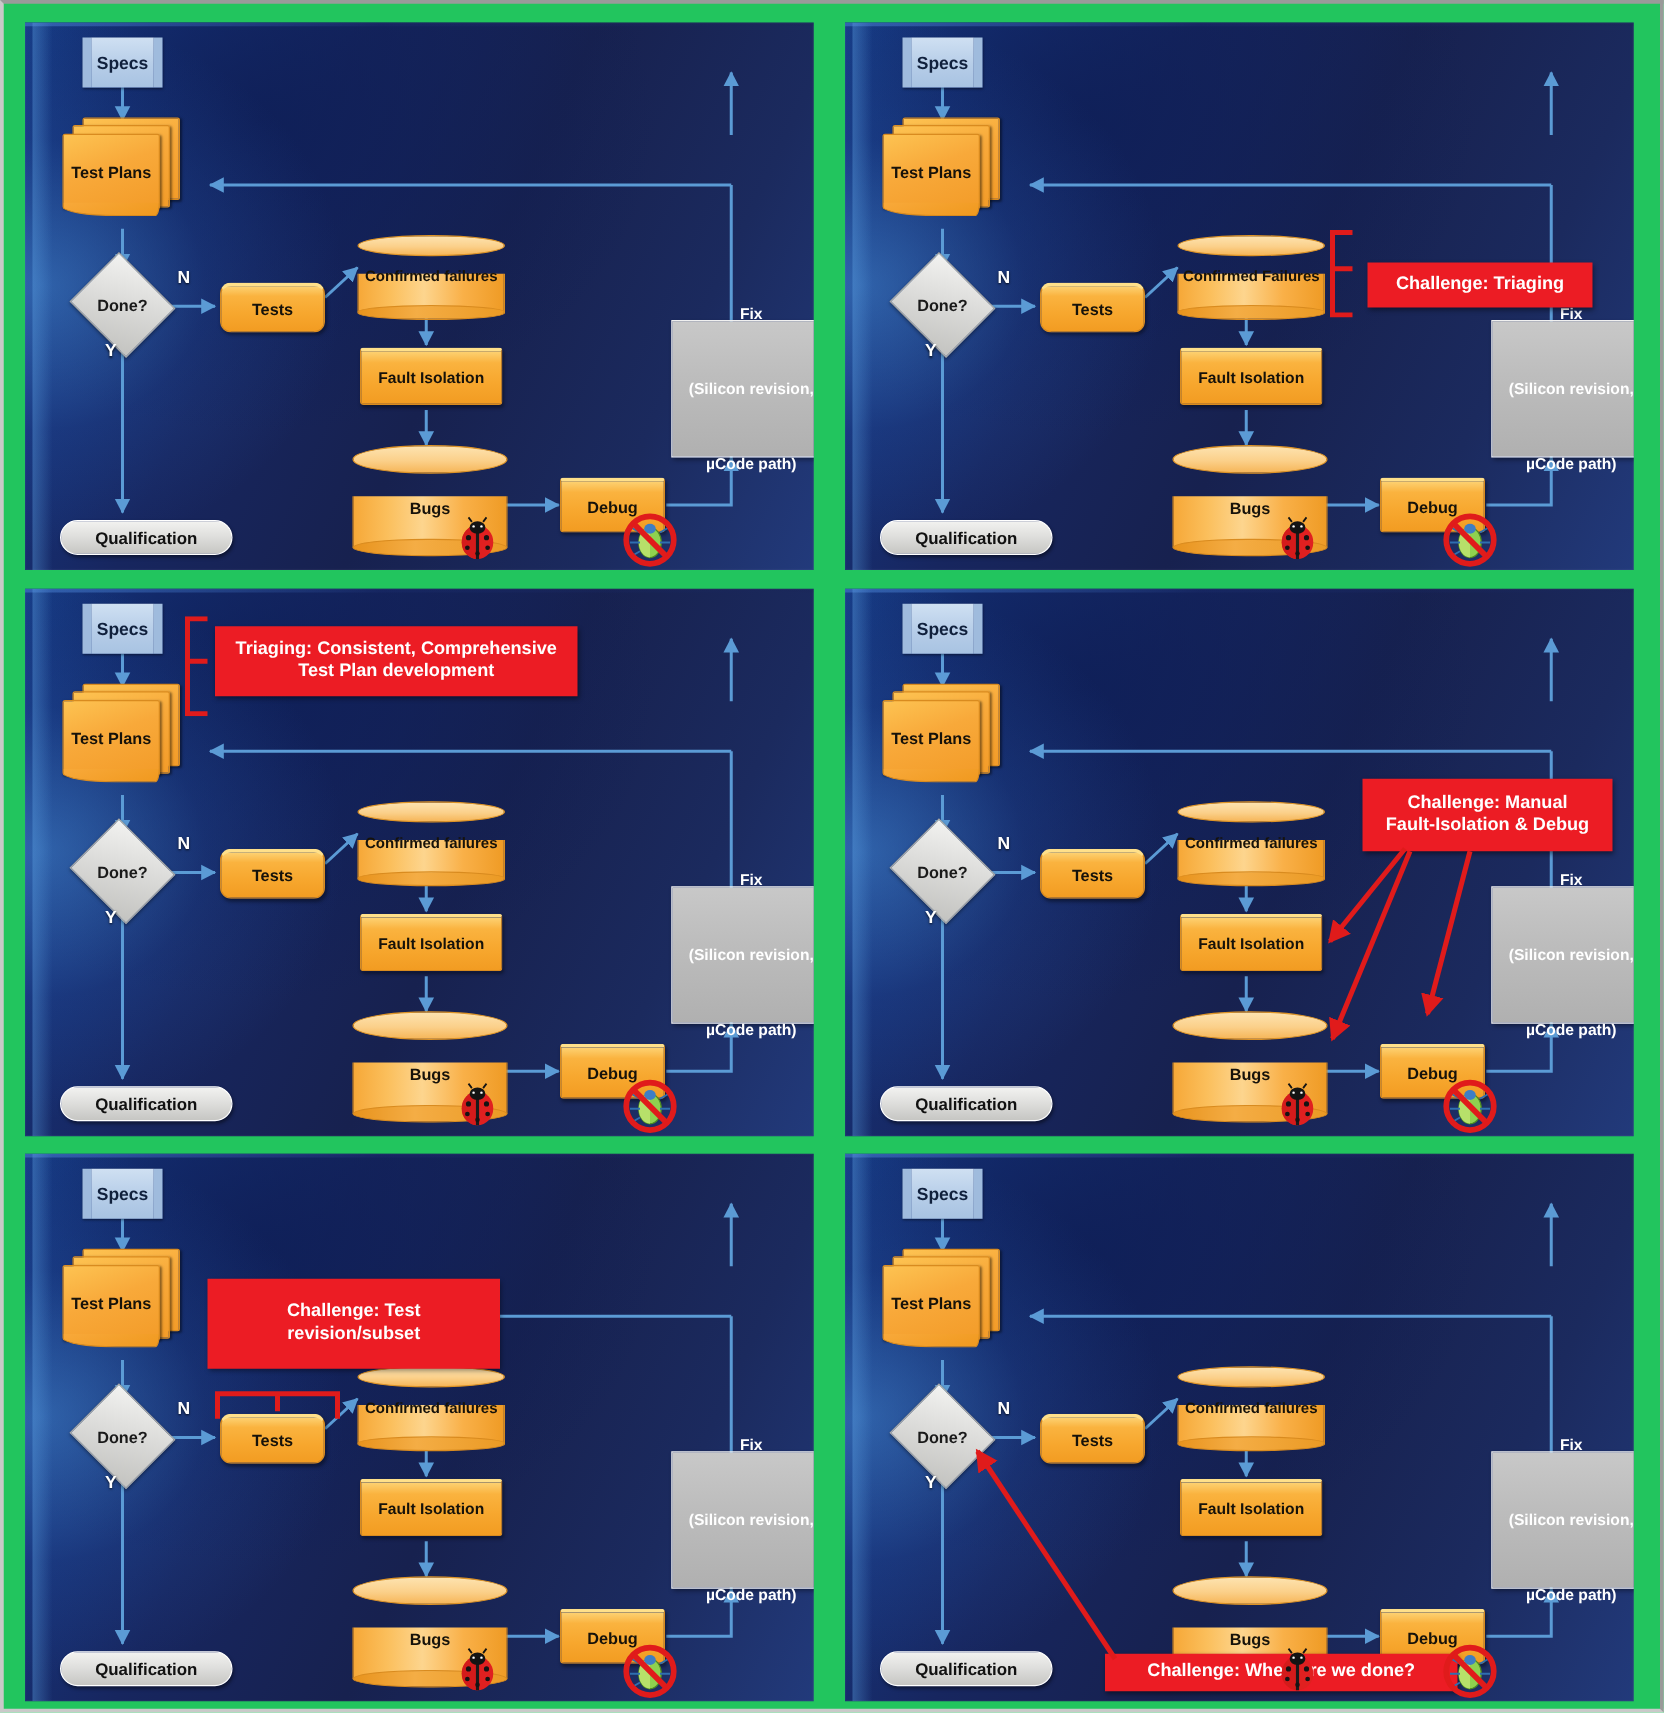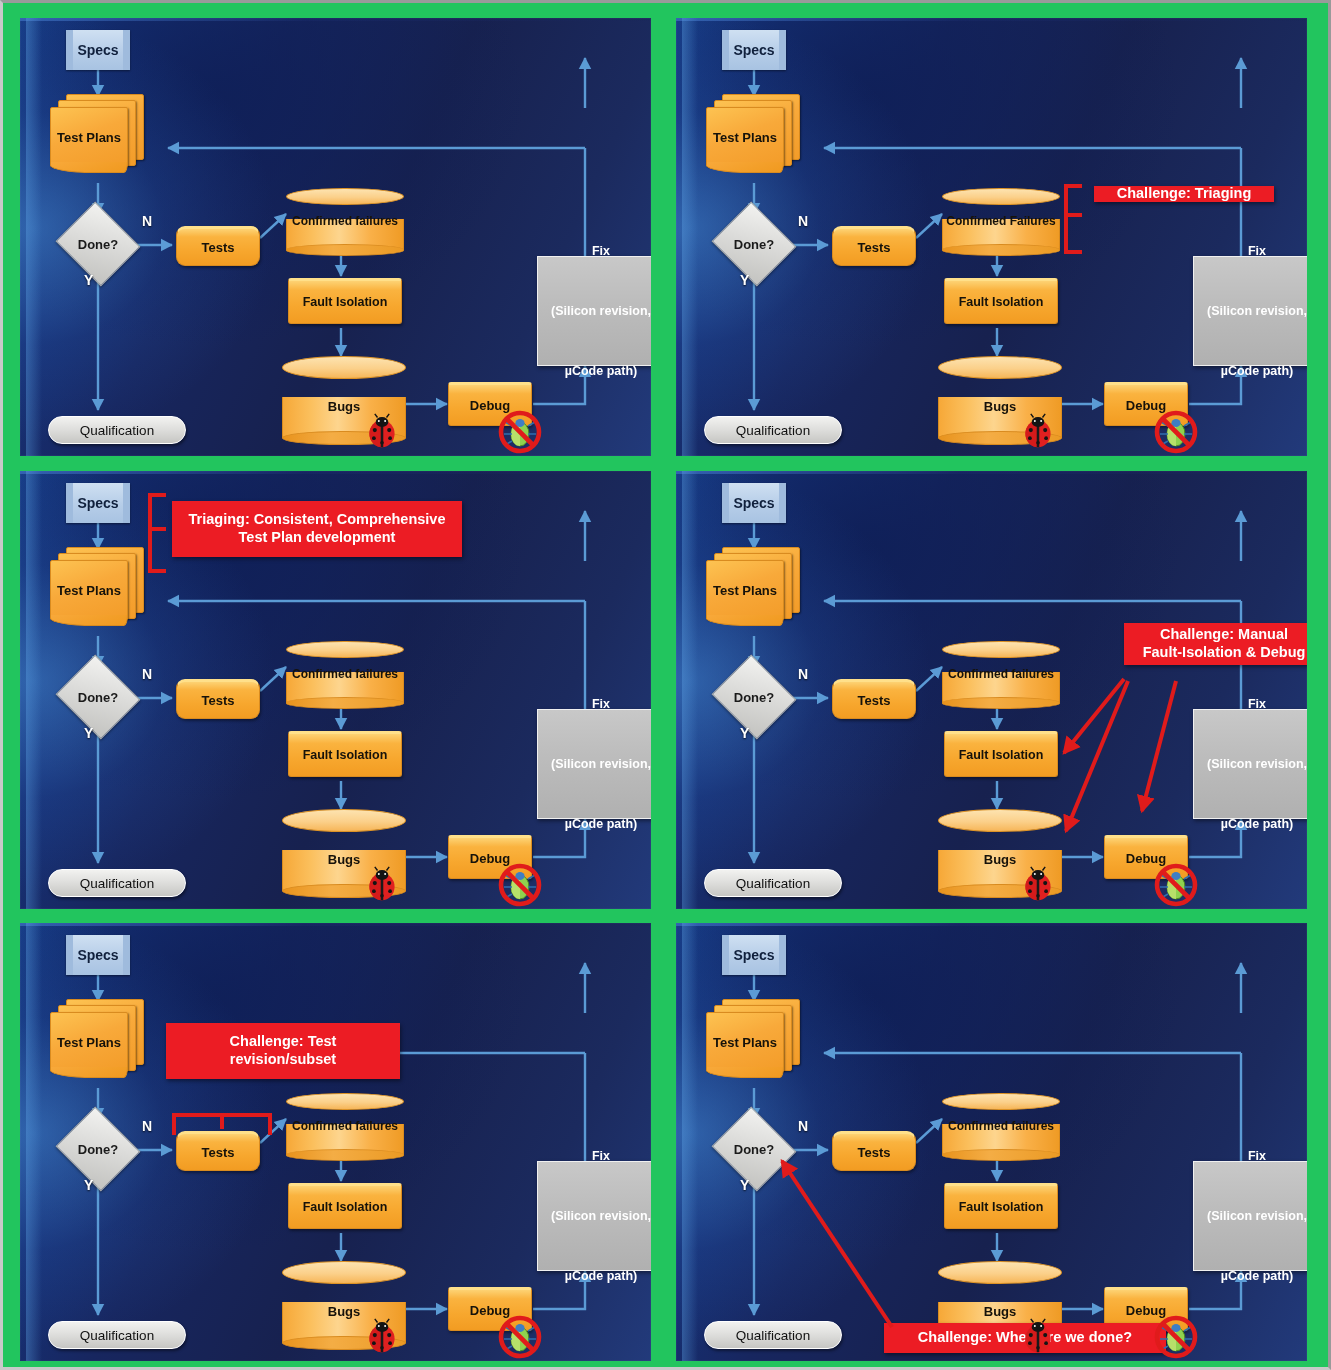--- a/index.html
+++ b/index.html
@@ -138,21 +138,21 @@
     box-shadow: 1px 2px 4px rgba(0,0,0,.45);
     line-height: 1.28;
     gap: 44px;
   }
 
   .qual {
     background: linear-gradient(180deg, #f2f2f0 0%, #dededc 48%, #c6c6c3 100%);
     border: 1px solid #ffffff;
     border-radius: 999px;
     display: flex; align-items: center; justify-content: center;
-    color: #111; font-weight: normal;
+    color: #111; font-weight: bold;
     box-shadow: 1px 2px 3px rgba(0,0,0,.45);
   }
 
   .badge {
     position: absolute;
     color: #ffffff; font-weight: bold;
     text-shadow: 0 1px 2px rgba(0,0,0,.8);
   }
 
   
@@ -346,21 +346,21 @@
     </svg></span>
           <div class="node fixbox" style="left:517px;top:238px;width:128px;height:110px;font-size:12.5px;">
         <span>Fix</span>
         <span>(Silicon revision,</span>
         <span>µCode path)</span>
       </div>
           <div class="node qual" style="left:28px;top:398px;width:138px;height:28px;font-size:13.5px;">Qualification</div>
           <svg class="node" style="left:386px;top:166px;width:22px;height:70px;z-index:8;" viewBox="0 0 22 70">
     <path d="M20,2 L4,2 L4,31 L20,31 M4,31 L4,68 L20,68" fill="none" stroke="#e01b1b" stroke-width="4"></path>
   </svg>
-          <div class="callout" style="left:418px;top:168px;width:180px;height:16px;font-size:14.5px;">
+          <div class="callout" style="left:418px;top:192px;width:180px;height:36px;font-size:14.5px;">
         <div><span>Challenge: Triaging</span></div>
           </div>
         </div>
       </div>
       <div class="panel" style="left: 4px; top: 456px; width: 631px; height: 438px;">
         <div class="stage">
   <svg class="arrows" viewBox="0 0 631 438" preserveAspectRatio="none">
     <defs>
       <marker id="ah" markerWidth="6" markerHeight="6" refX="4.6" refY="3" orient="auto" markerUnits="strokeWidth">
         <path d="M0,0.4 L5,3 L0,5.6 z" fill="#5b9bd5"></path>
@@ -527,21 +527,21 @@
                M30 16 L37 12 M30 24 L38 24 M30 31 L37 35" stroke="#2f6fb0" stroke-width="1.6" fill="none"></path>
       <circle cx="22" cy="22" r="19" fill="none" stroke="#e01b1b" stroke-width="4.6"></circle>
       <line x1="9" y1="9" x2="35" y2="35" stroke="#e01b1b" stroke-width="4.6"></line>
     </svg></span>
           <div class="node fixbox" style="left:517px;top:238px;width:128px;height:110px;font-size:12.5px;">
         <span>Fix</span>
         <span>(Silicon revision,</span>
         <span>µCode path)</span>
       </div>
           <div class="node qual" style="left:28px;top:398px;width:138px;height:28px;font-size:13.5px;">Qualification</div>
-          <div class="callout" style="left:448px;top:152px;width:200px;height:42px;font-size:14.5px;">
+          <div class="callout" style="left:414px;top:152px;width:200px;height:58px;font-size:14.5px;">
         <div><span>Challenge: Manual</span><br><span>Fault-Isolation &amp; Debug</span></div>
           </div>
           <svg class="node" style="left:0;top:0;width:631px;height:438px;z-index:10;pointer-events:none;" viewBox="0 0 631 438">
       <defs>
               <marker id="raha" markerWidth="5" markerHeight="5" refX="3.8" refY="2.5" orient="auto" markerUnits="strokeWidth">
         <path d="M0,0.2 L4.4,2.5 L0,4.8 z" fill="#e01b1b"></path>
               </marker>
             </defs>
       <line x1="448" y1="208" x2="388" y2="282" stroke="#e01b1b" stroke-width="4" marker-end="url(#raha)"></line>
   </svg>
@@ -643,21 +643,21 @@
     </svg></span>
           <div class="node fixbox" style="left:517px;top:238px;width:128px;height:110px;font-size:12.5px;">
         <span>Fix</span>
         <span>(Silicon revision,</span>
         <span>µCode path)</span>
       </div>
           <div class="node qual" style="left:28px;top:398px;width:138px;height:28px;font-size:13.5px;">Qualification</div>
           <svg class="node" style="left:152px;top:188px;width:100px;height:26px;z-index:8;" viewBox="0 0 100 26">
     <path d="M2,24 L2,4 L50,4 L50,18 M50,4 L98,4 L98,24" fill="none" stroke="#e01b1b" stroke-width="4"></path>
   </svg>
-          <div class="callout" style="left:146px;top:100px;width:234px;height:56px;font-size:14.5px;">
+          <div class="callout" style="left:146px;top:100px;width:234px;height:72px;font-size:14.5px;">
         <div><span>Challenge: Test</span><br><span>revision/subset</span></div>
           </div>
         </div>
       </div>
       <div class="panel" style="left: 660px; top: 908px; width: 631px; height: 438px;">
         <div class="stage">
   <svg class="arrows" viewBox="0 0 631 438" preserveAspectRatio="none">
     <defs>
       <marker id="ah" markerWidth="6" markerHeight="6" refX="4.6" refY="3" orient="auto" markerUnits="strokeWidth">
         <path d="M0,0.4 L5,3 L0,5.6 z" fill="#5b9bd5"></path>

